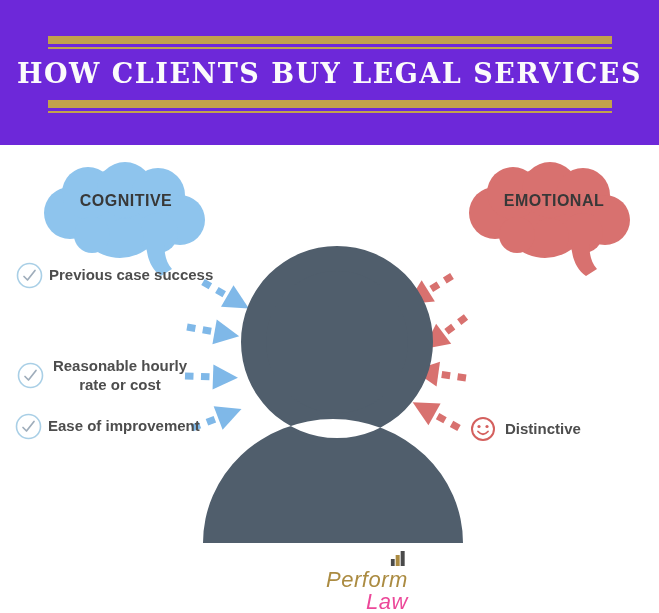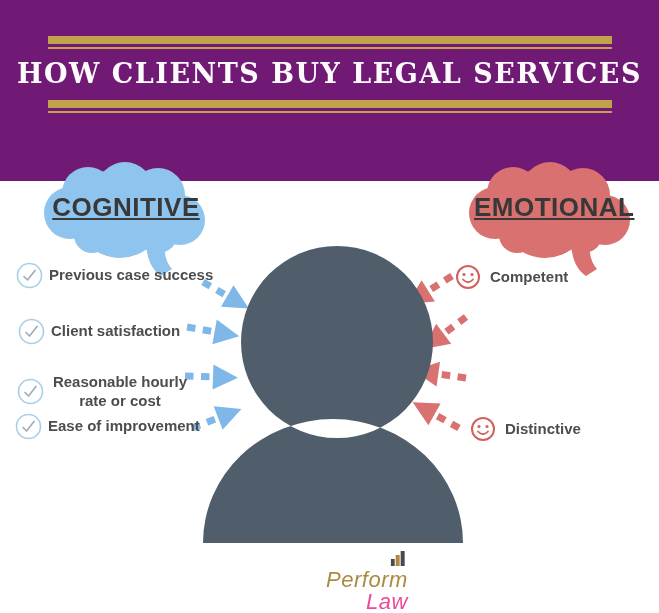--- a/index.html
+++ b/index.html
@@ -1,36 +1,36 @@
 <!DOCTYPE html>
 <html><head>
 <meta charset="utf-8">
 <style>
   * { margin:0; padding:0; box-sizing:border-box; }
   body { background:#ffffff; font-family:"Liberation Sans", sans-serif; }
   .canvas { position:relative; width:659px; height:613px; background:#ffffff; overflow:hidden; }
 
   
-  .header { position:absolute; top:0; left:0; width:659px; height:181px; background:#701a75; }
+  .header { position:absolute; top:0; left:0; width:659px; height:145px; background:#6d28d9; }
   .gold-divider { position:absolute; left:48px; width:564px; }
   .gold-divider .bar { height:8px; background:#c2a24b; }
   .gold-divider .gap { height:3px; }
   .gold-divider .line { height:2px; background:#c2a24b; }
   .gold-divider.top { top:36px; }
   .gold-divider.bottom { top:100px; }
   .title { position:absolute; top:58px; left:0; width:659px; text-align:center;
            font-family:"DejaVu Serif", serif; font-weight:bold; font-size:27px;
            letter-spacing:1.5px; color:#fbfbfb; white-space:nowrap; }
 
   
   .content { position:absolute; top:145px; left:0; width:659px; height:468px; }
   .art { position:absolute; top:0; left:0; }
 
   .brain-label { position:absolute; width:160px; text-align:center;
-                 font-size:26px; font-weight:bold; color:#383838; letter-spacing:0.5px;text-decoration:underline; }
+                 font-size:16px; font-weight:bold; color:#383838; letter-spacing:0.5px; }
   .brain-label.cognitive { left:46px; top:47px; }
   .brain-label.emotional { left:474px; top:47px; }
 
   .item { position:absolute; display:flex; align-items:center; }
   .item .ic { flex:0 0 auto; display:block; }
   .item-label { font-size:15px; font-weight:bold; color:#4d4d4d; line-height:1.25;
                 white-space:nowrap; }
   .item-label.wrap { white-space:normal; max-width:140px; }
   .item.left .item-label { margin-left:6px;text-align:center; }
   .item.right .item-label { margin-left:9px; }
@@ -109,51 +109,35 @@
     <div class="brain-label cognitive">COGNITIVE</div>
     <div class="brain-label emotional">EMOTIONAL</div>
 
     <div class="item left" style="left:16px; top:117px;">
       <svg class="ic" width="27" height="27" viewBox="0 0 27 27">
         <circle cx="13.5" cy="13.5" r="12" fill="#ffffff" stroke="#a9cfe6" stroke-width="1.6"></circle>
         <path d="M8,14.5 L11.5,18 L19,8.5" fill="none" stroke="#9fadbb" stroke-width="1.7" stroke-linecap="round" stroke-linejoin="round"></path>
       </svg>
       <span class="item-label">Previous case success</span>
     </div>
-    <div class="item left" style="left:18px; top:173px;">
-      <svg class="ic" width="27" height="27" viewBox="0 0 27 27">
-        <circle cx="13.5" cy="13.5" r="12" fill="#ffffff" stroke="#a9cfe6" stroke-width="1.6"></circle>
-        <path d="M8,14.5 L11.5,18 L19,8.5" fill="none" stroke="#9fadbb" stroke-width="1.7" stroke-linecap="round" stroke-linejoin="round"></path>
-      </svg>
-      <span class="item-label">Client satisfaction</span>
-    </div>
-    <div class="item left" style="left:17px; top:212px;margin-top:16px;">
+    <div class="item left" style="left:17px; top:212px;">
       <svg class="ic" width="27" height="27" viewBox="0 0 27 27">
         <circle cx="13.5" cy="13.5" r="12" fill="#ffffff" stroke="#a9cfe6" stroke-width="1.6"></circle>
         <path d="M8,14.5 L11.5,18 L19,8.5" fill="none" stroke="#9fadbb" stroke-width="1.7" stroke-linecap="round" stroke-linejoin="round"></path>
       </svg>
       <span class="item-label wrap">Reasonable hourly rate or cost</span>
     </div>
     <div class="item left" style="left:15px; top:268px;">
       <svg class="ic" width="27" height="27" viewBox="0 0 27 27">
         <circle cx="13.5" cy="13.5" r="12" fill="#ffffff" stroke="#a9cfe6" stroke-width="1.6"></circle>
         <path d="M8,14.5 L11.5,18 L19,8.5" fill="none" stroke="#9fadbb" stroke-width="1.7" stroke-linecap="round" stroke-linejoin="round"></path>
       </svg>
       <span class="item-label">Ease of improvement</span>
     </div>
 
-    <div class="item right" style="left:455px; top:119px;">
-      <svg class="ic" width="26" height="26" viewBox="0 0 26 26">
-        <circle cx="13" cy="13" r="11" fill="none" stroke="#d4605e" stroke-width="2"></circle>
-        <circle cx="9" cy="10.5" r="1.6" fill="#d4605e"></circle>
-          <circle cx="17" cy="10.5" r="1.6" fill="#d4605e"></circle>
-        <path d="M8,15.5 q5,5.5 10,0" fill="none" stroke="#d4605e" stroke-width="1.8" stroke-linecap="round"></path>
-      </svg>
-      <span class="item-label">Competent</span>
-    </div>
     <div class="item right" style="left:470px; top:271px;">
       <svg class="ic" width="26" height="26" viewBox="0 0 26 26">
         <circle cx="13" cy="13" r="11" fill="none" stroke="#d4605e" stroke-width="2"></circle>
         <circle cx="9" cy="10.5" r="1.6" fill="#d4605e"></circle>
           <circle cx="17" cy="10.5" r="1.6" fill="#d4605e"></circle>
         <path d="M8,15.5 q5,5.5 10,0" fill="none" stroke="#d4605e" stroke-width="1.8" stroke-linecap="round"></path>
       </svg>
       <span class="item-label">Distinctive</span>
     </div>
 

